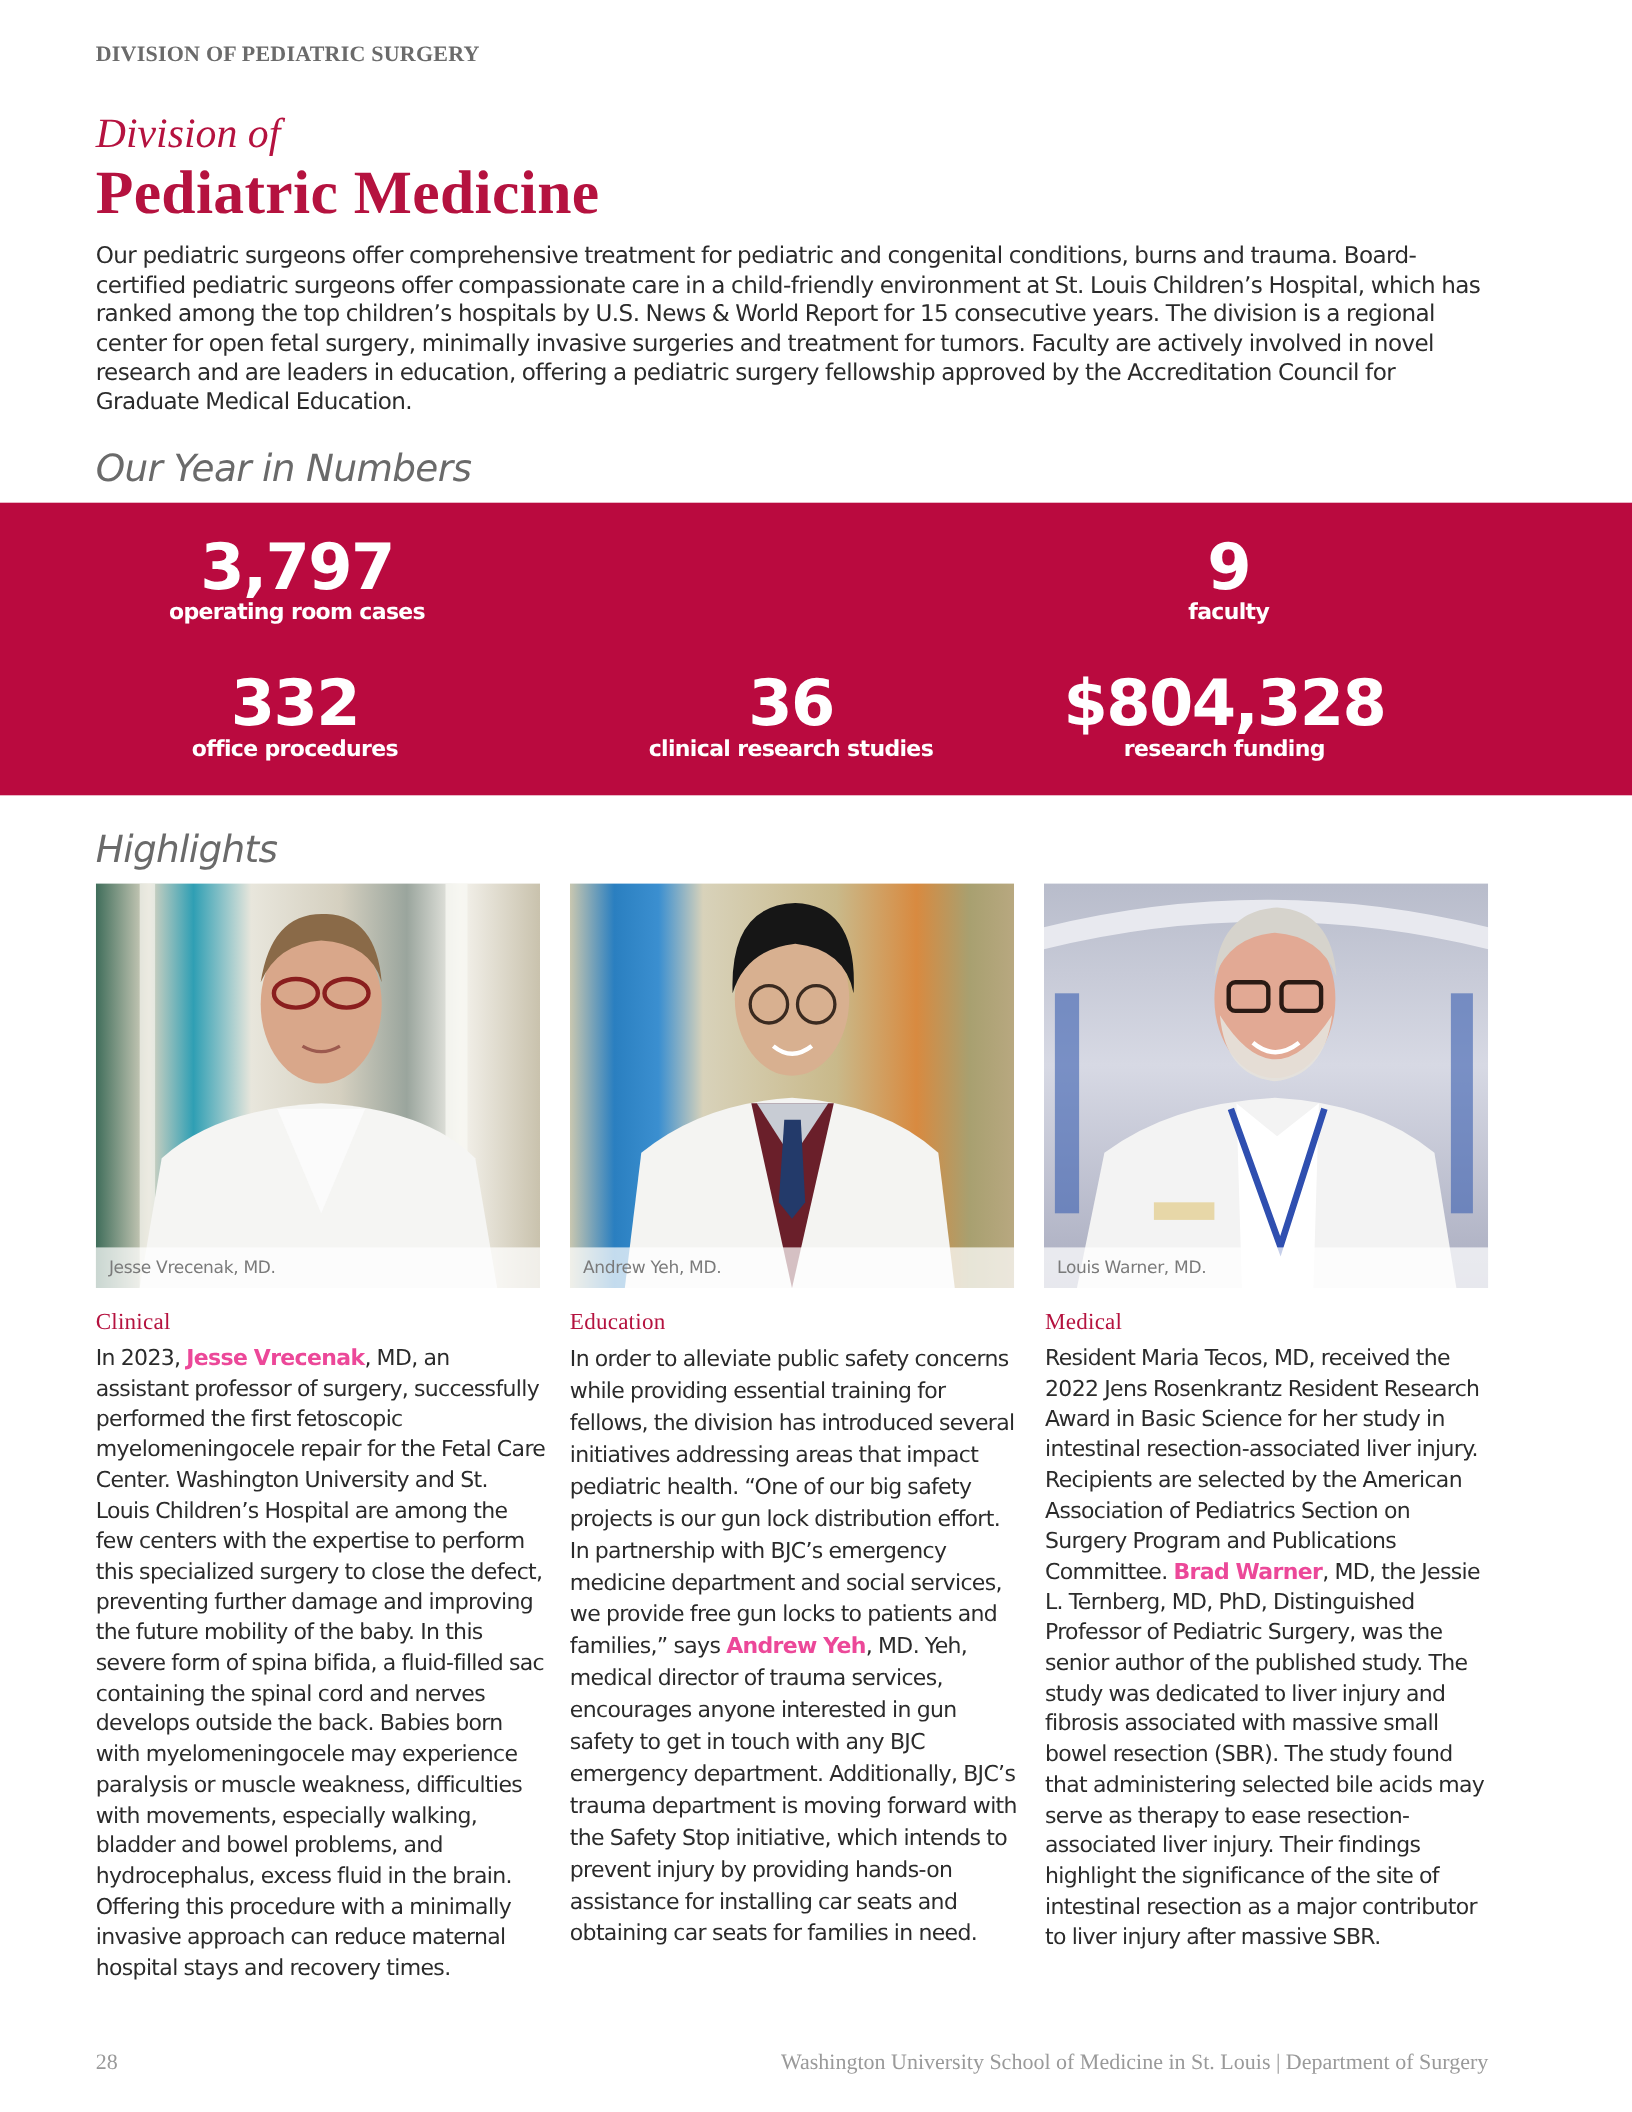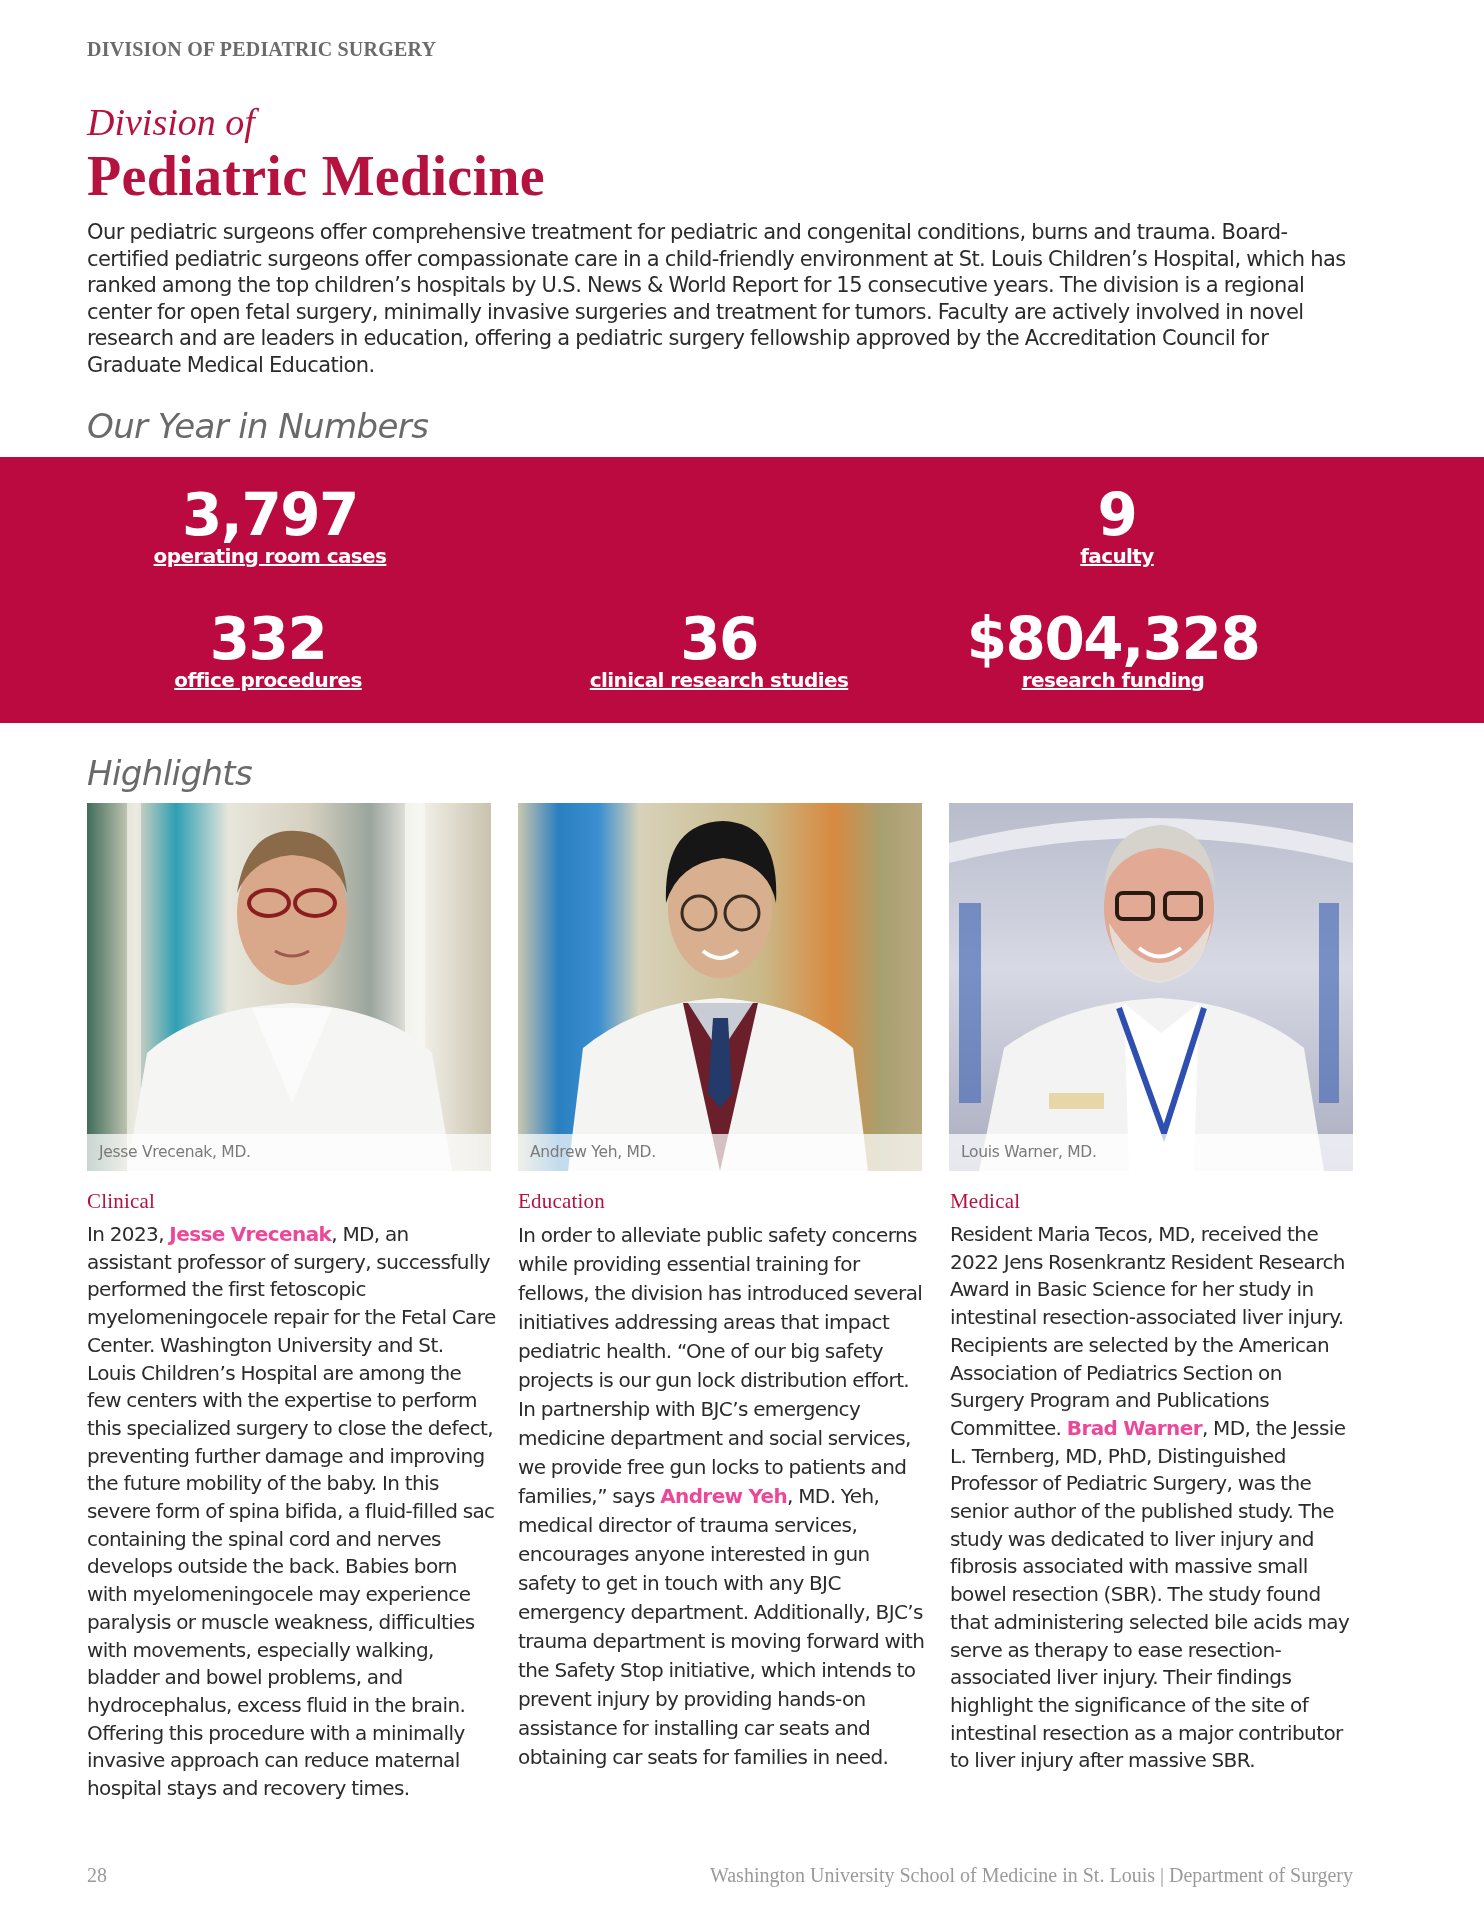--- a/index.html
+++ b/index.html
@@ -40,21 +40,21 @@
   }
   .stat {
     position: absolute; width: 400px; margin-left: -200px; text-align: center; color: #ffffff;
   }
   .stat-value {
     display: block; font-family: "DejaVu Sans", sans-serif; font-weight: bold;
     font-size: 58px; line-height: 64px; letter-spacing: -1.5px;
   }
   .stat-label {
     display: block; font-family: "DejaVu Sans", sans-serif; font-weight: bold;
-    font-size: 20px; line-height: 24px; letter-spacing: -0.6px; margin-top: -3px; text-decoration: underline;
+    font-size: 20px; line-height: 24px; letter-spacing: -0.6px; margin-top: -3px;
   }
 
   .photo {
     position: absolute; top: 803px; width: 404px; height: 368px; overflow: hidden;
   }
   .photo svg { position: absolute; left: 0; top: 0; width: 100%; height: 100%; }
   .caption {
     position: absolute; left: 0; bottom: 0; width: 100%; height: 37px;
     background: rgba(255,255,255,0.72);
     font-family: "DejaVu Sans", sans-serif; font-size: 15.5px; color: #7a7a7a;

